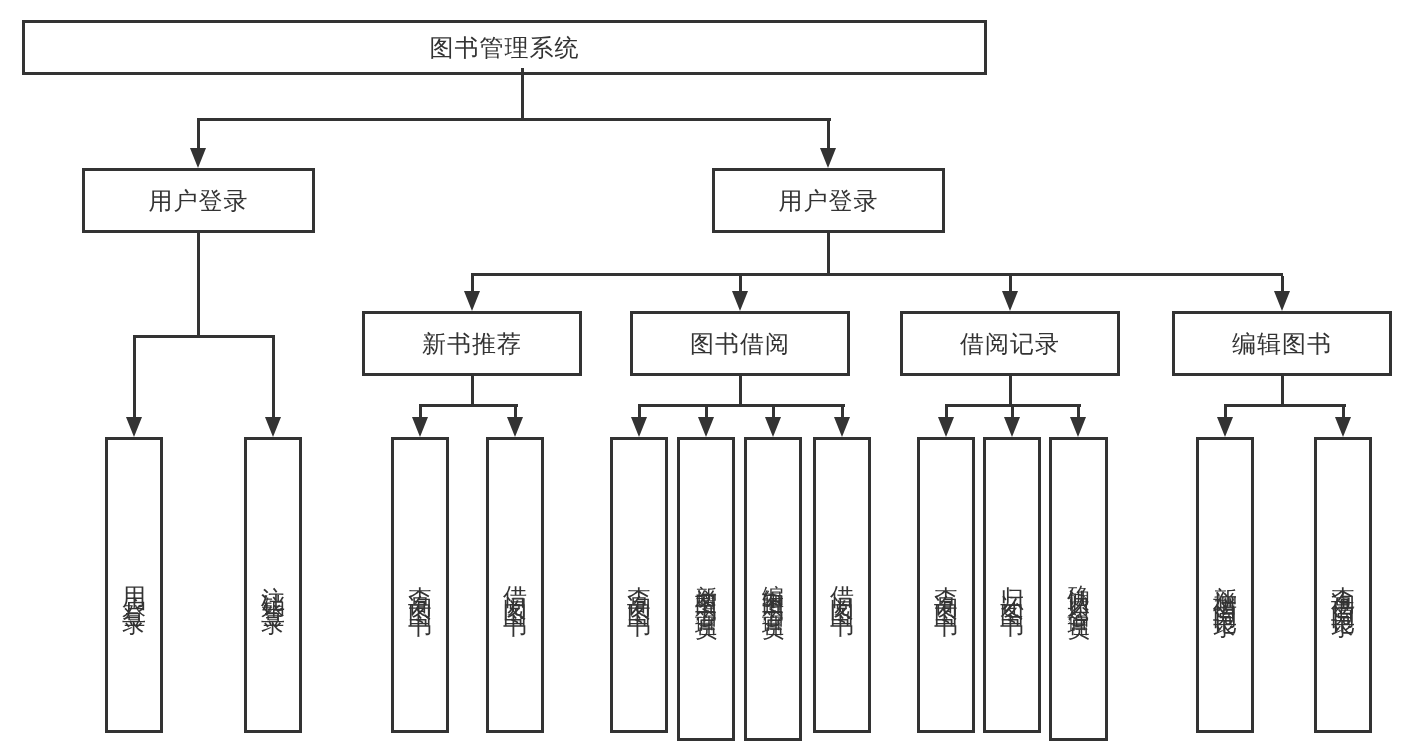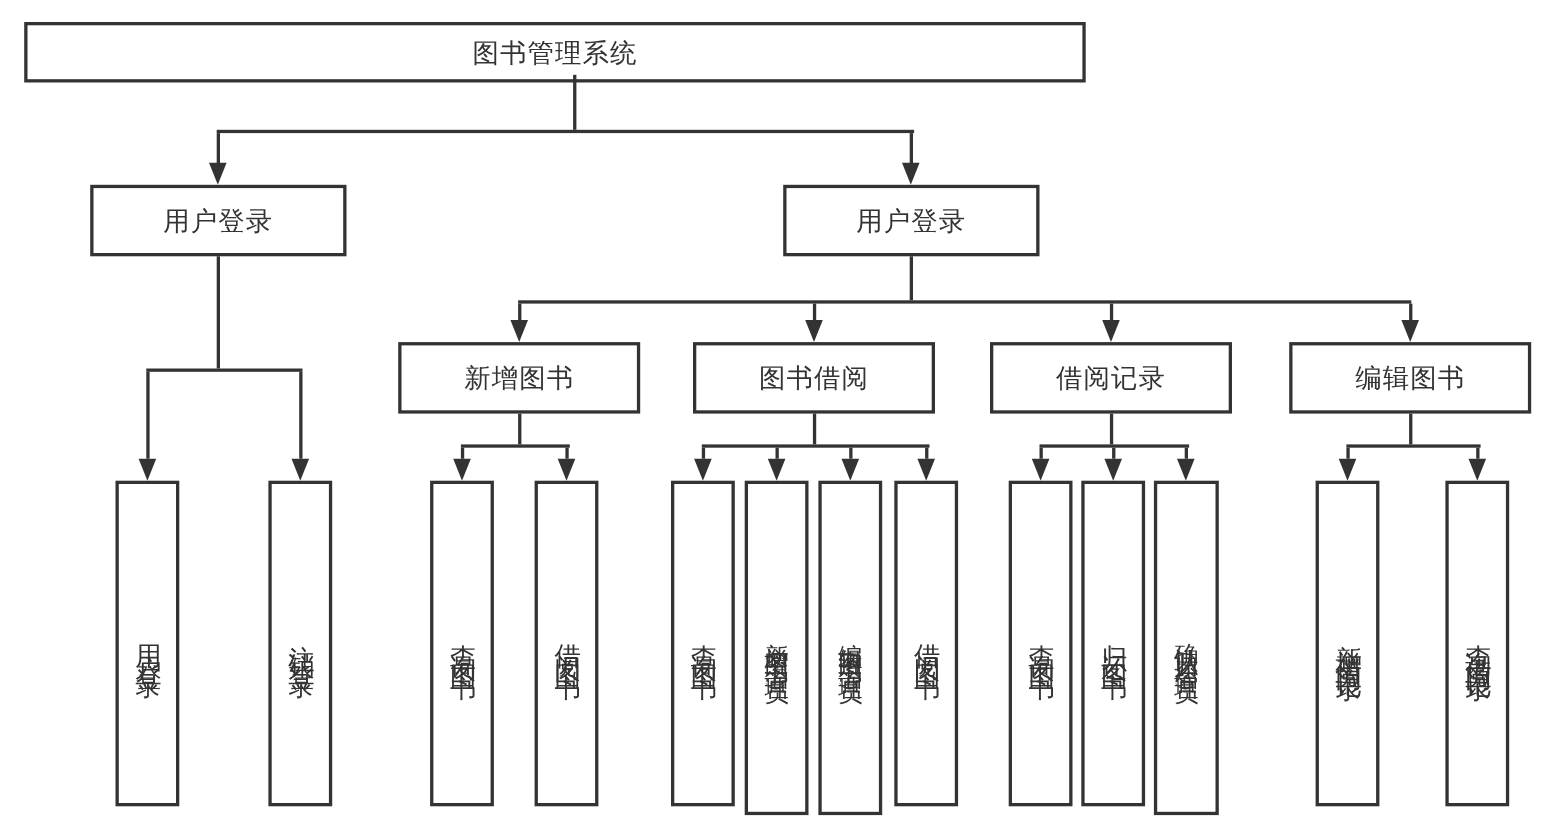--- a/index.html
+++ b/index.html
@@ -77,21 +77,21 @@
   <div class="vl" style="left:471px;top:276px;height:15px"></div>
   <div class="ah" style="left:464px;top:291px"></div>
   <div class="vl" style="left:739px;top:276px;height:15px"></div>
   <div class="ah" style="left:732px;top:291px"></div>
   <div class="vl" style="left:1009px;top:276px;height:15px"></div>
   <div class="ah" style="left:1002px;top:291px"></div>
   <div class="vl" style="left:1281px;top:276px;height:15px"></div>
   <div class="ah" style="left:1274px;top:291px"></div>
 
   <div class="box l3" style="left:362px">
-    <span class="hlabel">新增图书</span>
+    <span class="hlabel">新书推荐</span>
   </div>
   <div class="box l3" style="left:630px">
     <span class="hlabel">图书借阅</span>
   </div>
   <div class="box l3" style="left:900px">
     <span class="hlabel">借阅记录</span>
   </div>
   <div class="box l3" style="left:1172px">
     <span class="hlabel">编辑图书</span>
   </div>

